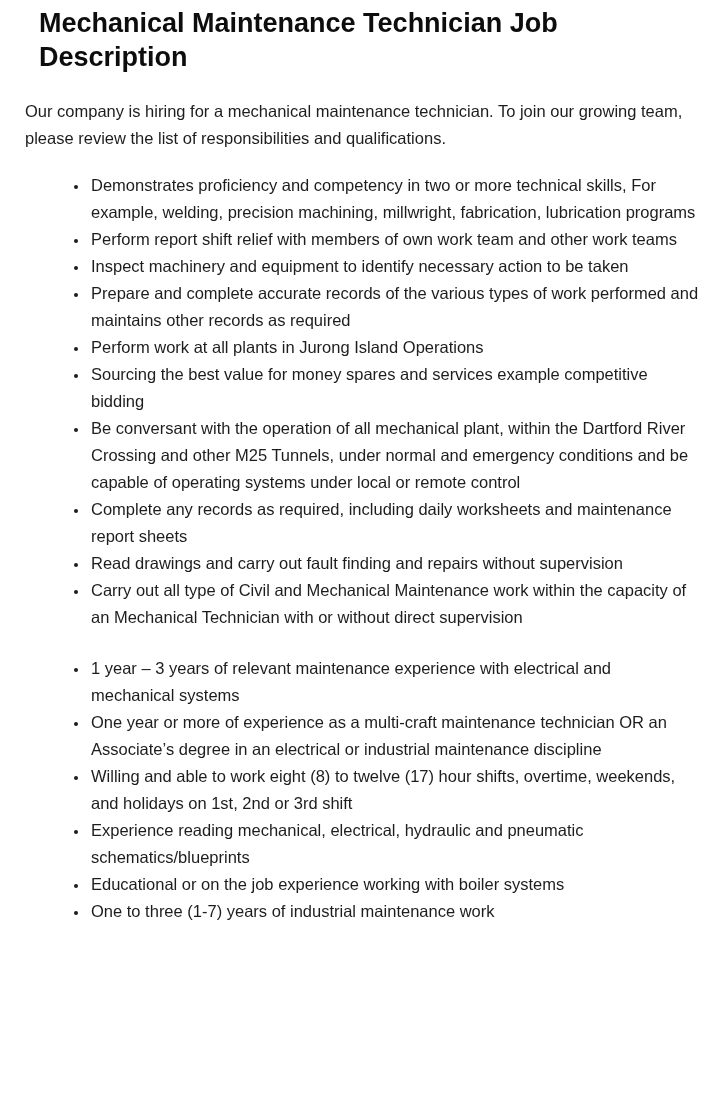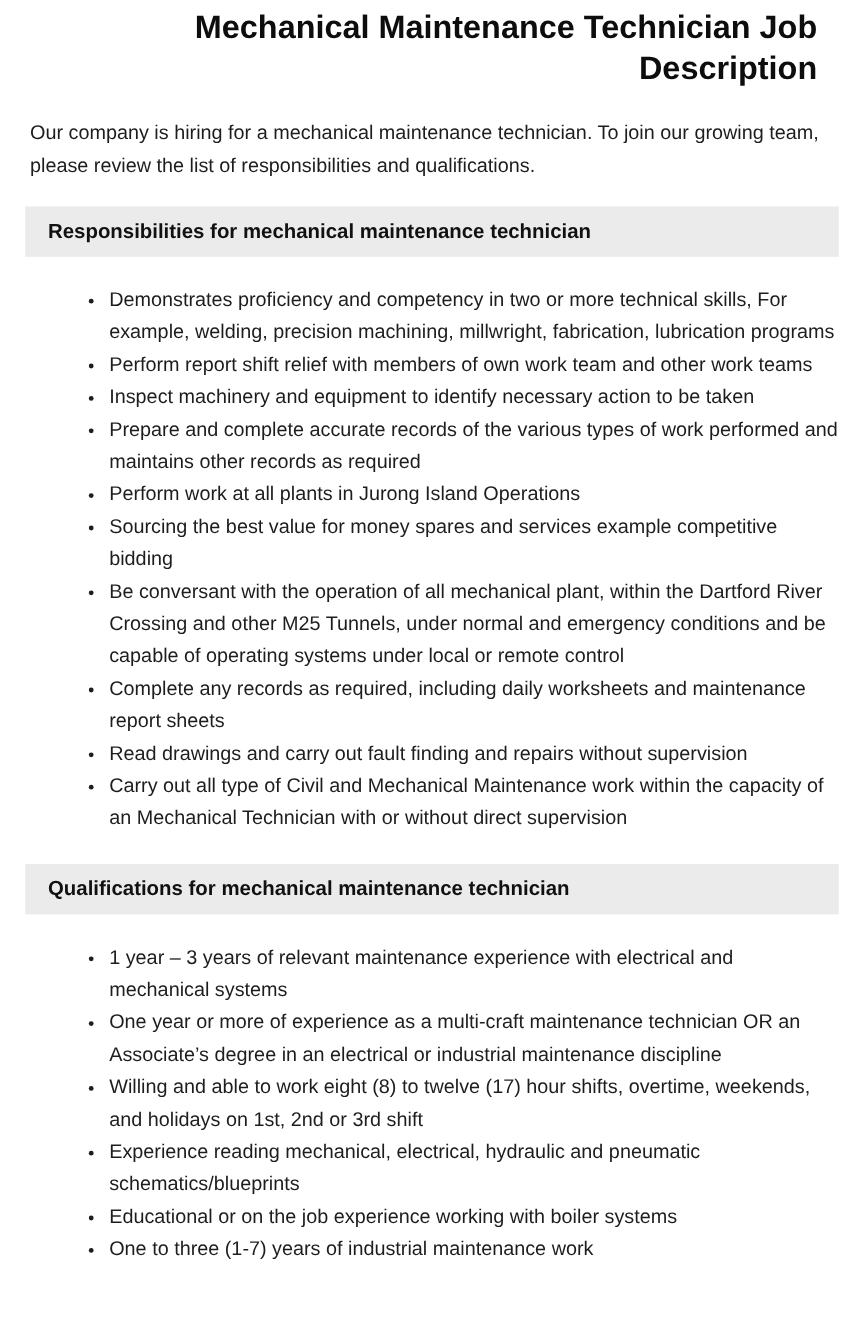--- a/index.html
+++ b/index.html
@@ -11,21 +11,21 @@
     color: #1d1d1d;
     font-family: "Liberation Sans", sans-serif;
   }
   .page {
     padding: 6px 21px 10px 21px;
   }
   .doc-title {
     font-size: 27px;
     line-height: 34px;
     font-weight: bold;
-    text-align: right;
+    text-align: left;
     color: #0d0d0d;
     margin: 0 18px 24px 18px;
   }
   .intro {
     font-size: 16.5px;
     line-height: 27px;
     margin: 0 0 20px 4px;
   }
   .section-heading {
     background: #ebebeb;
@@ -53,37 +53,35 @@
 </head>
 <body>
 
 <div class="page">
 
   <h1 class="doc-title">Mechanical Maintenance Technician Job Description</h1>
 
   <p class="intro">Our company is hiring for a mechanical maintenance technician. To join our growing team, please review the list of responsibilities and qualifications.</p>
 
   <div class="section">
-    <div class="section-heading">Responsibilities for mechanical maintenance technician</div>
     <ul class="bullet-list">
         <li>Demonstrates proficiency and competency in two or more technical skills, For example, welding, precision machining, millwright, fabrication, lubrication programs</li>
         <li>Perform report shift relief with members of own work team and other work teams</li>
         <li>Inspect machinery and equipment to identify necessary action to be taken</li>
         <li>Prepare and complete accurate records of the various types of work performed and maintains other records as required</li>
         <li>Perform work at all plants in Jurong Island Operations</li>
         <li>Sourcing the best value for money spares and services example competitive bidding</li>
         <li>Be conversant with the operation of all mechanical plant, within the Dartford River Crossing and other M25 Tunnels, under normal and emergency conditions and be capable of operating systems under local or remote control</li>
         <li>Complete any records as required, including daily worksheets and maintenance report sheets</li>
         <li>Read drawings and carry out fault finding and repairs without supervision</li>
         <li>Carry out all type of Civil and Mechanical Maintenance work within the capacity of an Mechanical Technician with or without direct supervision</li>
       </ul>
   </div>
 
   <div class="section">
-    <div class="section-heading">Qualifications for mechanical maintenance technician</div>
     <ul class="bullet-list">
         <li>1 year – 3 years of relevant maintenance experience with electrical and mechanical systems</li>
         <li>One year or more of experience as a multi-craft maintenance technician OR an Associate’s degree in an electrical or industrial maintenance discipline</li>
         <li>Willing and able to work eight (8) to twelve (17) hour shifts, overtime, weekends, and holidays on 1st, 2nd or 3rd shift</li>
         <li>Experience reading mechanical, electrical, hydraulic and pneumatic schematics/blueprints</li>
         <li>Educational or on the job experience working with boiler systems</li>
         <li>One to three (1-7) years of industrial maintenance work</li>
       </ul>
   </div>
 

